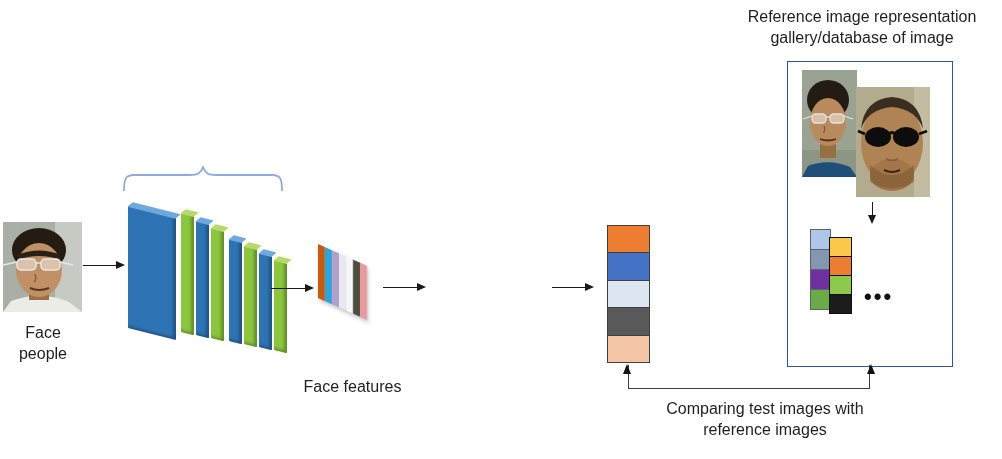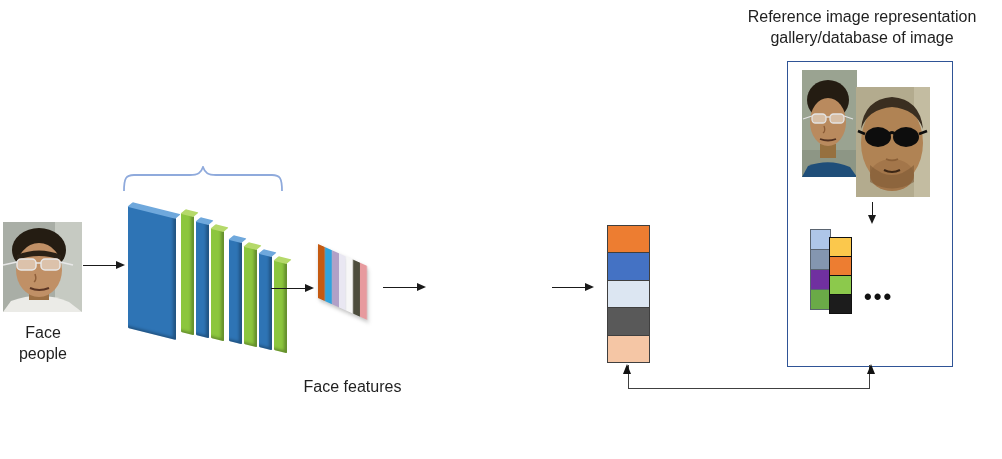--- a/index.html
+++ b/index.html
@@ -180,14 +180,15 @@
     </div>
   <div class="vcol gallery-front">
       <div class="block" style="background: rgb(251, 200, 76);"></div>
       <div class="block" style="background: rgb(237, 125, 49);"></div>
       <div class="block" style="background: rgb(140, 201, 76);"></div>
       <div class="block" style="background: rgb(28, 28, 28);"></div>
     </div>
   <div class="ellipsis">•••</div>
 
   <div class="u-connector" style="left:628px; top:365px; width:240px; height:23px;"></div>
+  <div class="label" style="left:645px; top:398px; width:240px;">Comparing test images with reference images</div>
 
 </div>
 
 </body></html>

